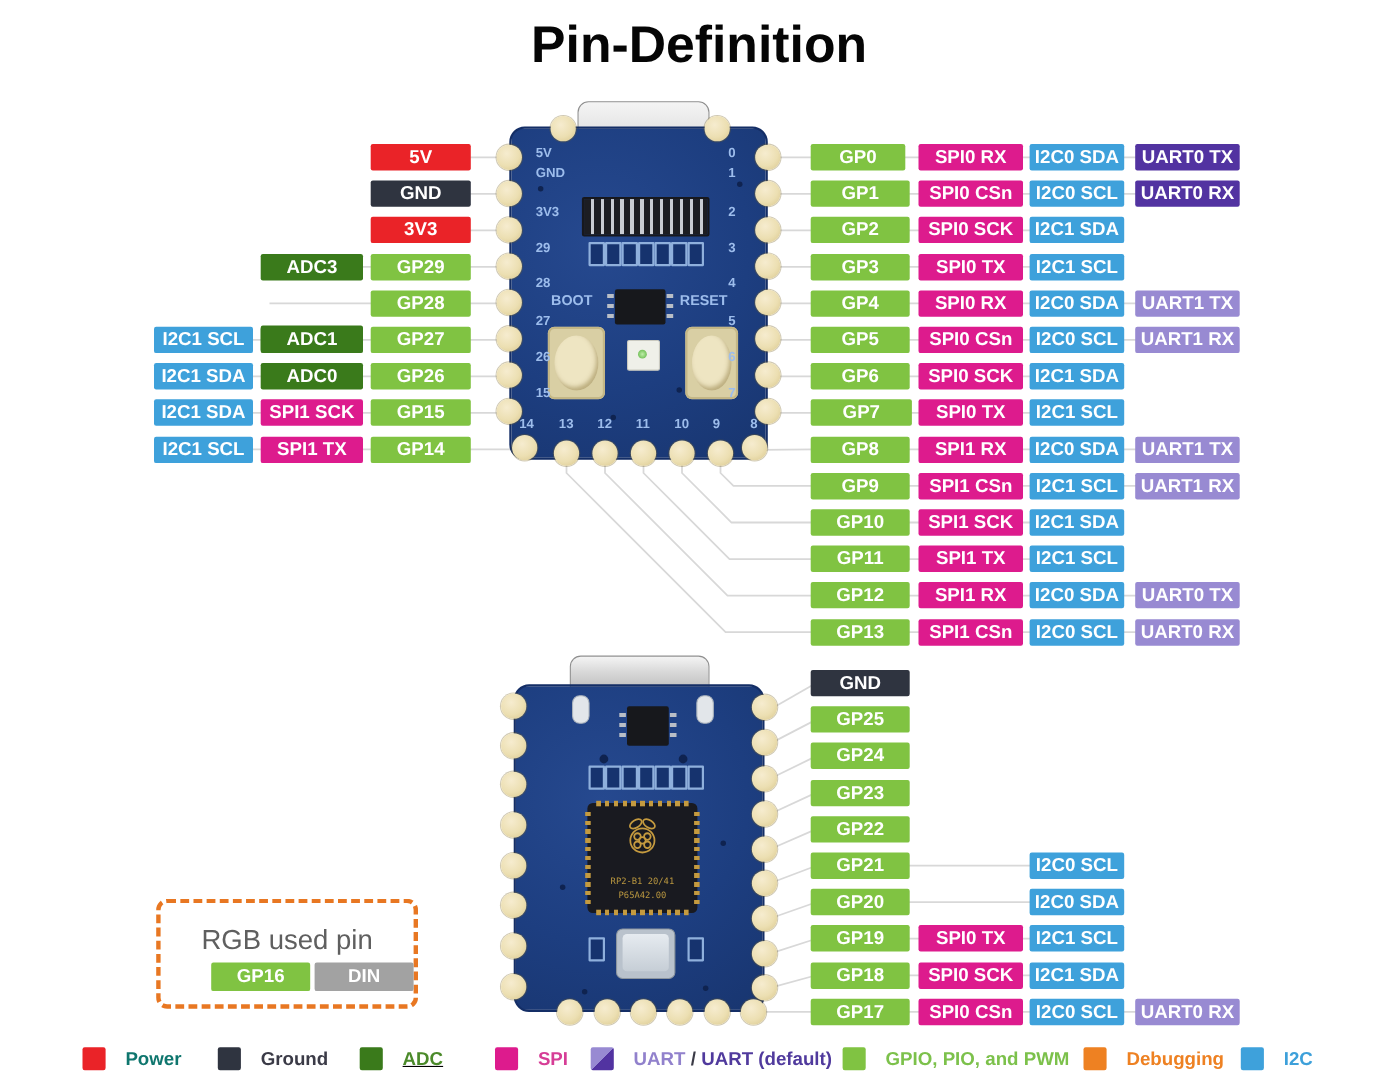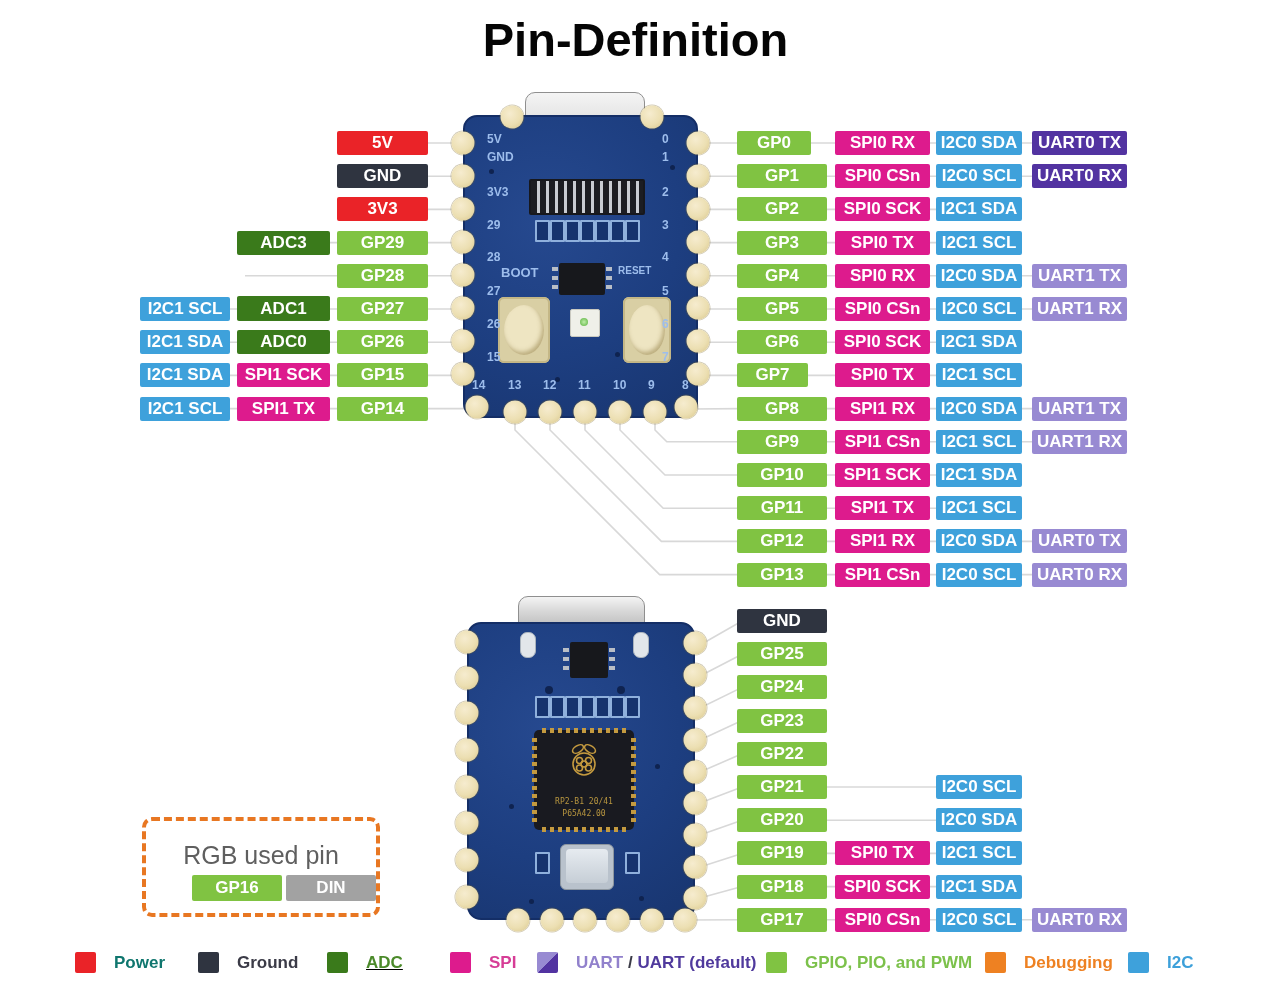--- a/index.html
+++ b/index.html
@@ -134,21 +134,21 @@
         <span class="smd" style="position:absolute;left:45px"></span>
       <span class="smd" style="position:absolute;left:60px"></span>
         <span class="smd" style="position:absolute;left:75px"></span>
       <span class="smd" style="position:absolute;left:90px"></span>
     </div>
     <div class="ic" style="left:94px;top:146px;width:46px;height:32px;">
       <span class="pins-v" style="left:-7px;top:4px;height:24px;"></span>
       <span class="pins-v" style="right:-7px;top:4px;height:24px;"></span>
     </div>
     <div class="silk" style="left:36px;top:148px;font-size:13px;">BOOT</div>
-    <div class="silk" style="left:153px;top:148px;font-size:10px;text-align:right;">RESET</div>
+    <div class="silk" style="left:153px;top:148px;font-size:13px;text-align:right;">RESET</div>
     <div class="btn" style="left:33px;top:180px;width:52px;height:66px;">
       <span class="cap"></span>
     </div>
     <div class="btn" style="left:158px;top:180px;width:48px;height:66px;">
       <span class="cap"></span>
     </div>
     <div class="led" style="left:105px;top:192px;width:28px;height:26px;">
       <span class="dot"></span>
     </div>
     <span class="via" style="left:24px;top:52px;"></span>
@@ -227,21 +227,21 @@
     <div class="badge gpio" style="left: 337px; top: 297px; width: 91px;">GP27</div>
     <div class="badge i2c" style="left: 140px; top: 330.2px; width: 90px;">I2C1 SDA</div>
     <div class="badge adc" style="left: 237px; top: 330.2px; width: 93px;">ADC0</div>
     <div class="badge gpio" style="left: 337px; top: 330.2px; width: 91px;">GP26</div>
     <div class="badge i2c" style="left: 140px; top: 363.4px; width: 90px;">I2C1 SDA</div>
     <div class="badge spi" style="left: 237px; top: 363.4px; width: 93px;">SPI1 SCK</div>
     <div class="badge gpio" style="left: 337px; top: 363.4px; width: 91px;">GP15</div>
     <div class="badge i2c" style="left: 140px; top: 396.6px; width: 90px;">I2C1 SCL</div>
     <div class="badge spi" style="left: 237px; top: 396.6px; width: 93px;">SPI1 TX</div>
     <div class="badge gpio" style="left: 337px; top: 396.6px; width: 91px;">GP14</div>
-    <div class="badge gpio" style="left: 737px; top: 131px; width: 74px;">GP0</div>
+    <div class="badge gpio" style="left: 737px; top: 131px; width: 86px;">GP0</div>
     <div class="badge spi" style="left: 835px; top: 131px; width: 95px;">SPI0 RX</div>
     <div class="badge i2c" style="left: 936px; top: 131px; width: 86px;">I2C0 SDA</div>
     <div class="badge uart_default" style="left: 1032px; top: 131px; width: 95px;">UART0 TX</div>
     <div class="badge gpio" style="left: 737px; top: 164.2px; width: 90px;">GP1</div>
     <div class="badge spi" style="left: 835px; top: 164.2px; width: 95px;">SPI0 CSn</div>
     <div class="badge i2c" style="left: 936px; top: 164.2px; width: 86px;">I2C0 SCL</div>
     <div class="badge uart_default" style="left: 1032px; top: 164.2px; width: 95px;">UART0 RX</div>
     <div class="badge gpio" style="left: 737px; top: 197.4px; width: 90px;">GP2</div>
     <div class="badge spi" style="left: 835px; top: 197.4px; width: 95px;">SPI0 SCK</div>
     <div class="badge i2c" style="left: 936px; top: 197.4px; width: 86px;">I2C1 SDA</div>
@@ -252,21 +252,21 @@
     <div class="badge spi" style="left: 835px; top: 263.8px; width: 95px;">SPI0 RX</div>
     <div class="badge i2c" style="left: 936px; top: 263.8px; width: 86px;">I2C0 SDA</div>
     <div class="badge uart" style="left: 1032px; top: 263.8px; width: 95px;">UART1 TX</div>
     <div class="badge gpio" style="left: 737px; top: 297px; width: 90px;">GP5</div>
     <div class="badge spi" style="left: 835px; top: 297px; width: 95px;">SPI0 CSn</div>
     <div class="badge i2c" style="left: 936px; top: 297px; width: 86px;">I2C0 SCL</div>
     <div class="badge uart" style="left: 1032px; top: 297px; width: 95px;">UART1 RX</div>
     <div class="badge gpio" style="left: 737px; top: 330.2px; width: 90px;">GP6</div>
     <div class="badge spi" style="left: 835px; top: 330.2px; width: 95px;">SPI0 SCK</div>
     <div class="badge i2c" style="left: 936px; top: 330.2px; width: 86px;">I2C1 SDA</div>
-    <div class="badge gpio" style="left: 737px; top: 363.4px; width: 71px;">GP7</div>
+    <div class="badge gpio" style="left: 737px; top: 363.4px; width: 92px;">GP7</div>
     <div class="badge spi" style="left: 835px; top: 363.4px; width: 95px;">SPI0 TX</div>
     <div class="badge i2c" style="left: 936px; top: 363.4px; width: 86px;">I2C1 SCL</div>
     <div class="badge gpio" style="left: 737px; top: 396.6px; width: 90px;">GP8</div>
     <div class="badge spi" style="left: 835px; top: 396.6px; width: 95px;">SPI1 RX</div>
     <div class="badge i2c" style="left: 936px; top: 396.6px; width: 86px;">I2C0 SDA</div>
     <div class="badge uart" style="left: 1032px; top: 396.6px; width: 95px;">UART1 TX</div>
     <div class="badge gpio" style="left: 737px; top: 429.8px; width: 90px;">GP9</div>
     <div class="badge spi" style="left: 835px; top: 429.8px; width: 95px;">SPI1 CSn</div>
     <div class="badge i2c" style="left: 936px; top: 429.8px; width: 86px;">I2C1 SCL</div>
     <div class="badge uart" style="left: 1032px; top: 429.8px; width: 95px;">UART1 RX</div>

